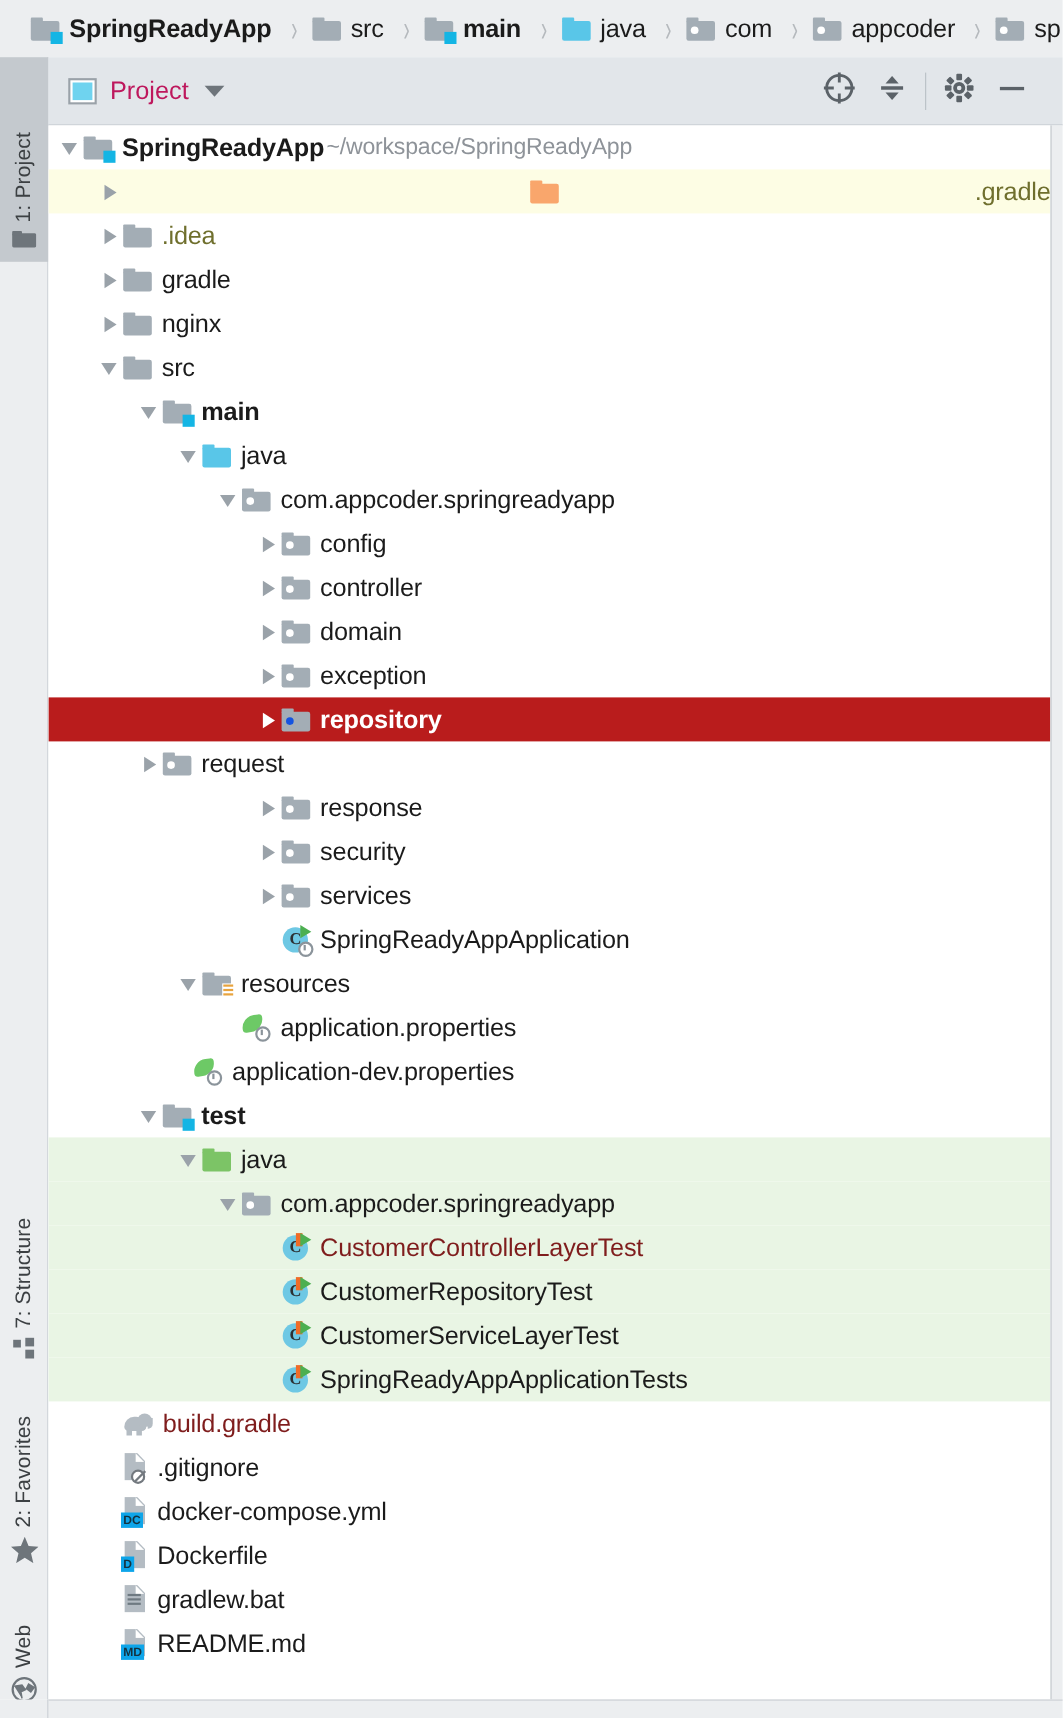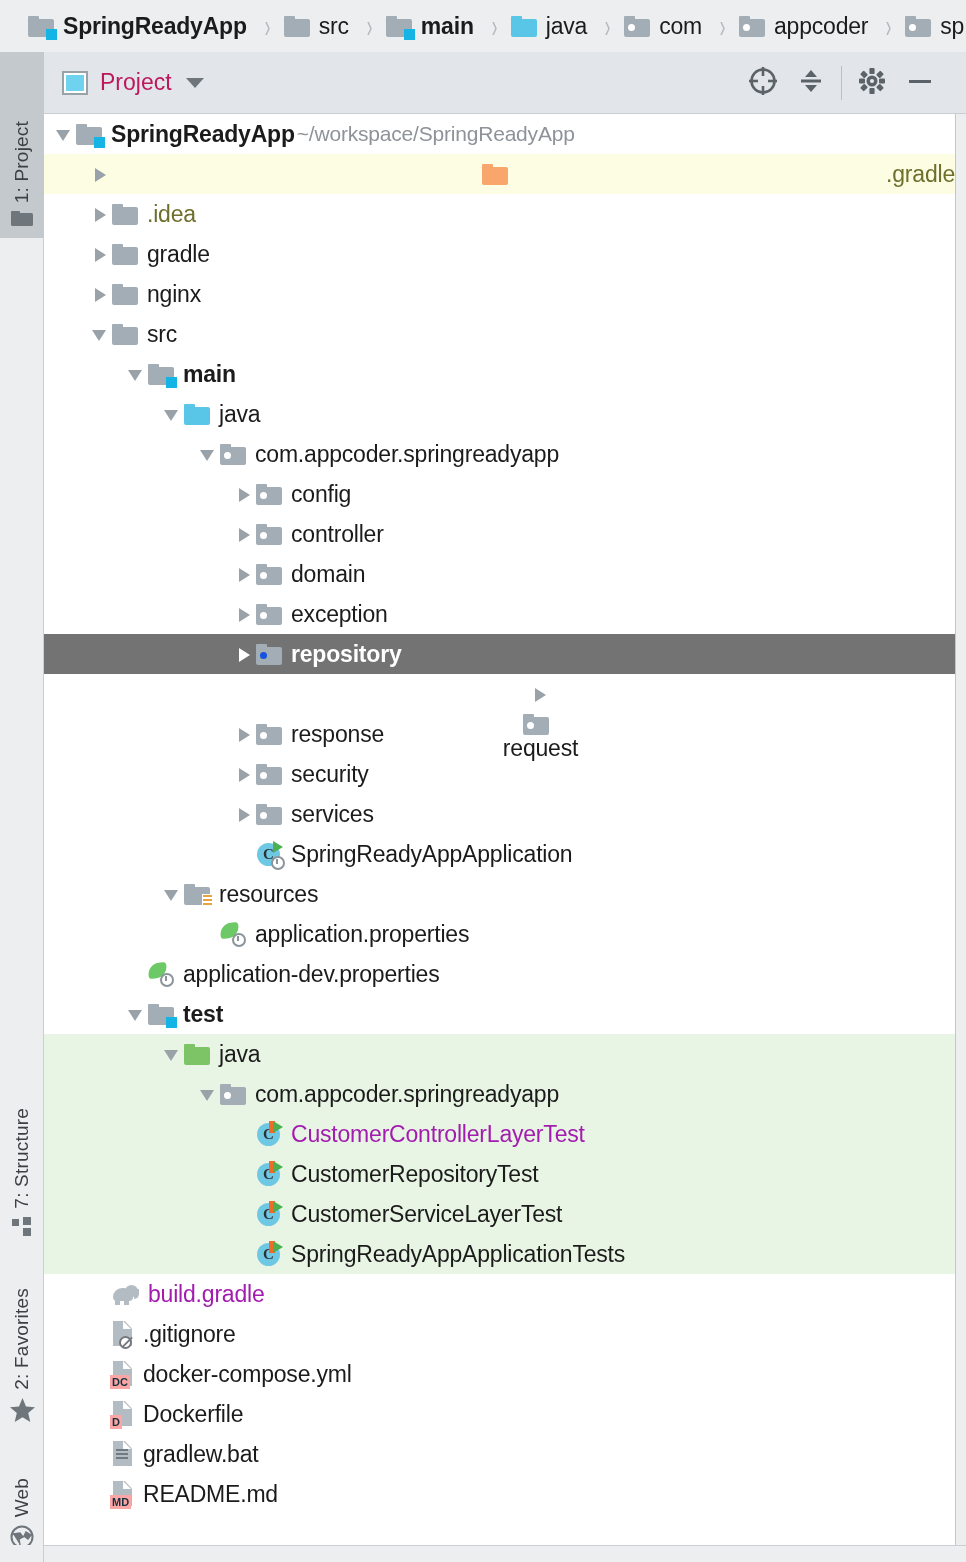--- a/index.html
+++ b/index.html
@@ -135,40 +135,40 @@
     position: absolute; left: 0; top: 1545px; width: 44px; height: 17px;
     background: #eceef0; border-right: 1px solid #c9ced3;
   }
 
   .row {
     height: 40px; display: flex; align-items: center;
     white-space: nowrap; position: relative;
   }
   .row.hl-yellow { background: #fdfde4; }
   .row.hl-green  { background: #e9f5e4; }
-  .row.selected  { background: #737373; }
+  .row.selected  { background: #b91c1c; }
 
   .twisty { width: 22px; height: 40px; flex: 0 0 auto; position: relative; }
   .twisty.closed::after {
     content: ""; position: absolute; left: 5px; top: 14px;
     border-top: 7px solid transparent; border-bottom: 7px solid transparent;
     border-left: 11px solid #9aa2a9;
   }
   .twisty.open::after {
     content: ""; position: absolute; left: 2px; top: 16px;
     border-left: 7px solid transparent; border-right: 7px solid transparent;
     border-top: 11px solid #9aa2a9;
   }
   .row.selected .twisty.closed::after { border-left-color: #ffffff; }
 
   .row-ico { flex: 0 0 auto; margin-right: 9px; display: flex; align-items: center; }
   .row-label { font-size: 23px; color: #1b1b1b; letter-spacing: -0.2px; }
   .row-label.bold { font-weight: bold; }
   .row-label.olive { color: #6f6f2d; }
-  .row-label.blue  { color: #a21caf; }
+  .row-label.blue  { color: #7f1d1d; }
   .row.selected .row-label { color: #ffffff; font-weight: bold; }
   .row-sub {
     font-size: 21px; color: #8e9399; margin-left: 2px; letter-spacing: -0.2px;
   }
 
   
   .cls {
     position: relative; width: 26px; height: 26px;
   }
   .cls .disc {
@@ -223,21 +223,21 @@
     background: #b4bcc3;
     clip-path: polygon(0 0, 62% 0, 100% 30%, 100% 100%, 0 100%);
   }
   .file .fold {
     position: absolute; left: 11px; top: 0; width: 8px; height: 8px;
     background: #ffffff;
     clip-path: polygon(0 0, 100% 100%, 0 100%);
   }
   .file .tag {
     position: absolute; left: -2px; bottom: -2px;
-    background: #fca5a5; color: #14323f;
+    background: #0ea5e9; color: #14323f;
     font-size: 11px; font-weight: bold; line-height: 12px;
     padding: 1px 2px; font-family: "Liberation Sans", sans-serif;
   }
   .file .lines {
     position: absolute; left: 4px; top: 8px; width: 12px;
     display: flex; flex-direction: column; gap: 2px;
   }
   .file .lines i { display: block; height: 2px; background: #6f7a82; }
   .file .noentry {
     position: absolute; left: 7px; bottom: -2px;
@@ -588,21 +588,21 @@
       <span class="twisty closed"></span>
       <span class="row-ico">
         <span class="ico fld sel">
           <span class="tab"></span>
           <span class="body"></span>
           <span class="pkg"></span>
         </span>
       </span>
       <span class="row-label">repository</span>
     </div>
-    <div class="row" style="padding-left: 82px; flex-direction: column;">
+    <div class="row" style="padding-left: 82px;">
       <span class="twisty closed"></span>
       <span class="row-ico">
         <span class="ico fld">
           <span class="tab"></span>
           <span class="body"></span>
           <span class="pkg"></span>
         </span>
       </span>
       <span class="row-label">request</span>
     </div>
@@ -668,21 +668,21 @@
     <div class="row" style="padding-left: 154px;">
       <span class="twisty"></span>
       <span class="row-ico">
         <span class="ico leafico">
           <span class="leaf"></span>
           <span class="gear2"></span>
         </span>
       </span>
       <span class="row-label">application.properties</span>
     </div>
-    <div class="row" style="padding-left: 82px;">
+    <div class="row" style="padding-left: 110px;">
       <span class="twisty"></span>
       <span class="row-ico">
         <span class="ico leafico">
           <span class="leaf"></span>
           <span class="gear2"></span>
         </span>
       </span>
       <span class="row-label">application-dev.properties</span>
     </div>
     <div class="row" style="padding-left: 82px;">

